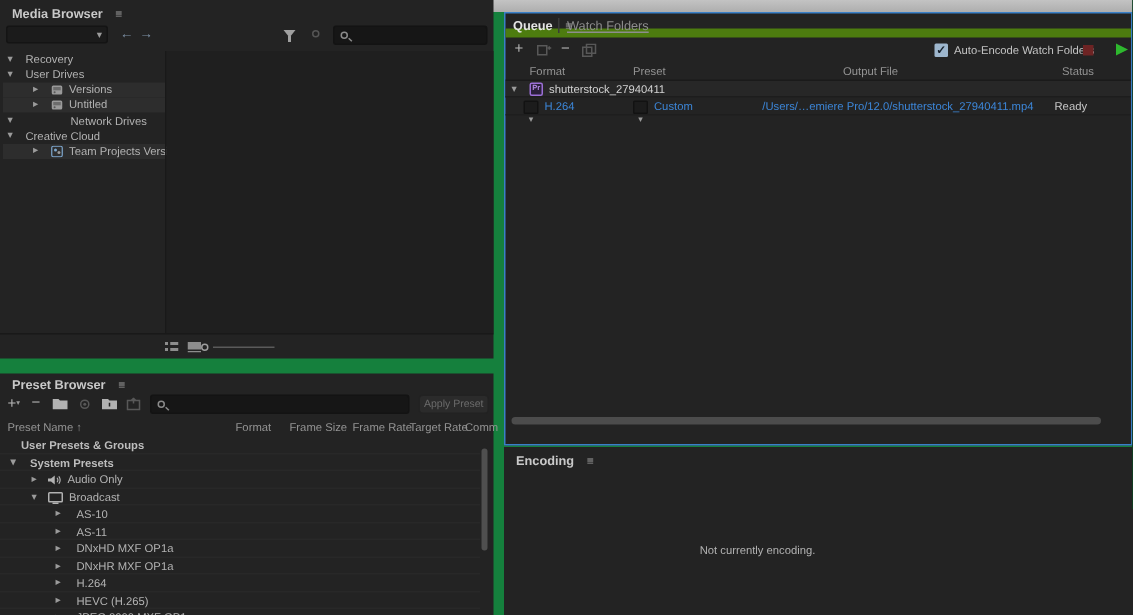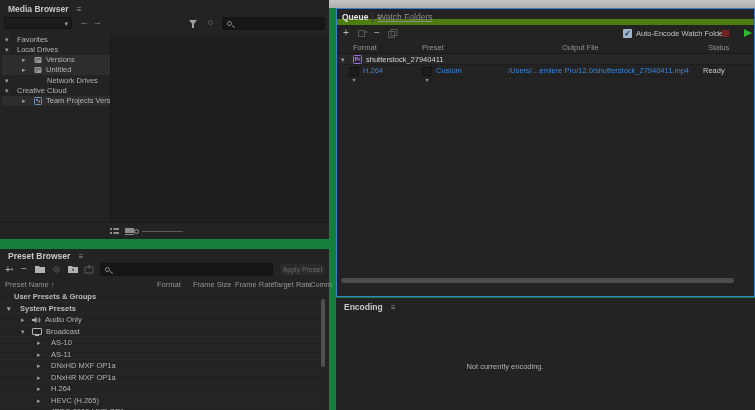--- a/index.html
+++ b/index.html
@@ -146,25 +146,25 @@
       <span class="funnel" style="left:189px;top:4px;"></span>
       <span class="loupe-dim" style="left:208px;top:4px;"></span>
       <div class="searchbox" style="left:222px;top:1px;width:103px;height:13px;">
         <span class="mag" style="left:4px;top:3px;"></span>
       </div>
     </div>
 
     <div class="mtree">
       <div class="mrow" style="top:1px;">
         <span class="chev" style="left:5px;">▾</span>
-        <span class="lbl" style="left:17px;">Favorites</span>
+        <span class="lbl" style="left:17px;">Recovery</span>
       </div>
       <div class="mrow" style="top:11px;">
         <span class="chev" style="left:5px;">▾</span>
-        <span class="lbl" style="left:17px;">Local Drives</span>
+        <span class="lbl" style="left:17px;">User Drives</span>
       </div>
       <div class="mrow hl" style="top:21px;">
         <span class="chev" style="left:20px;">▸</span>
         <span class="ic" style="left:32px;">
           <svg width="8" height="8" viewBox="0 0 8 8">
               <rect x="0.5" y="1" width="7" height="6" rx="1" fill="#9a9a9a"></rect>
               <rect x="1.5" y="2" width="5" height="2.2" fill="#6c6c6c"></rect>
               <circle cx="2.4" cy="5.5" r="0.7" fill="#585858"></circle>
             </svg>
         </span>

